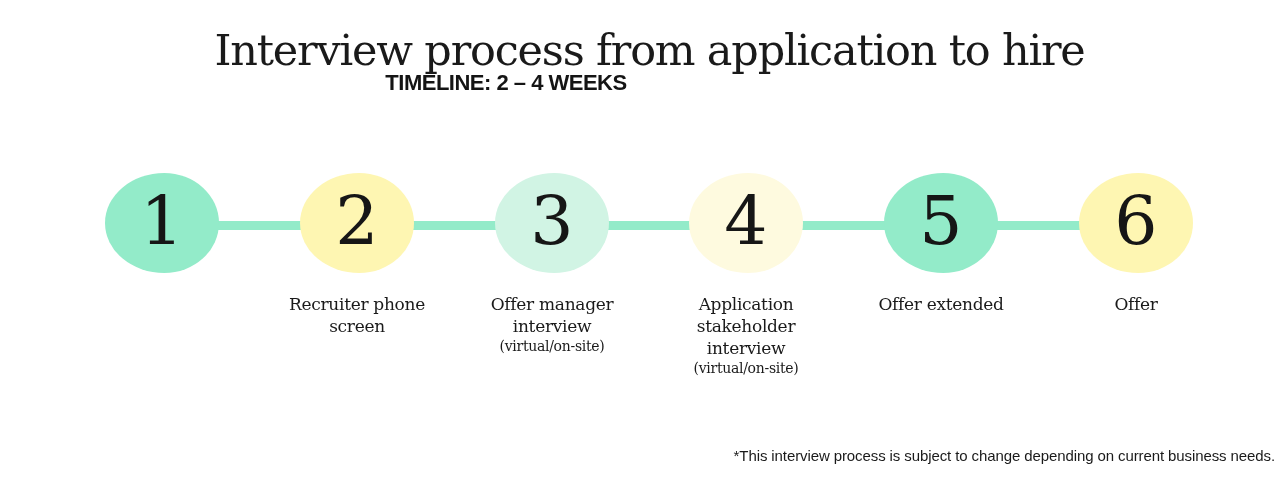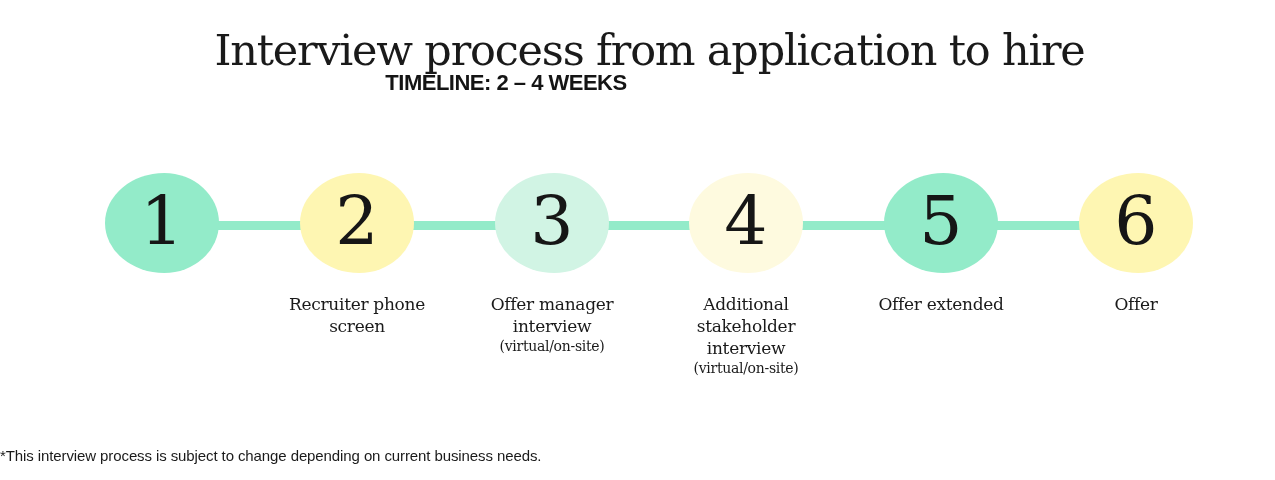--- a/index.html
+++ b/index.html
@@ -95,21 +95,21 @@
       display: block;
       font-size: 14px;
       line-height: 19px;
       margin-top: 0;
     }
     .footnote {
       position: absolute;
       left: 0;
       top: 446px;
       width: 1275px;
-      text-align: left;
+      text-align: right;
       font-family: "Liberation Sans", "DejaVu Sans", sans-serif;
       font-size: 15px;
       color: #1a1a1a;
       letter-spacing: -0.1px;
       line-height: 20px;
     }
   </style>
 </head>
 <body>
 
@@ -141,21 +141,21 @@
     <span class="main">Offer manager interview</span>
     <span class="note">(virtual/on-site)</span>
   </div>
 </div>
 
 <div class="step" style="left:746px;">
   <div class="bubble" style="background:#fefadf;">
     <span>4</span>
   </div>
   <div class="label" style="width:120px;">
-    <span class="main">Additional stakeholder interview</span>
+    <span class="main">Application stakeholder interview</span>
     <span class="note">(virtual/on-site)</span>
   </div>
 </div>
 
 <div class="step" style="left:941px;">
   <div class="bubble" style="background:#93ebc9;">
     <span>5</span>
   </div>
   <div class="label" style="width:180px;">
     <span class="main">Offer extended</span>

